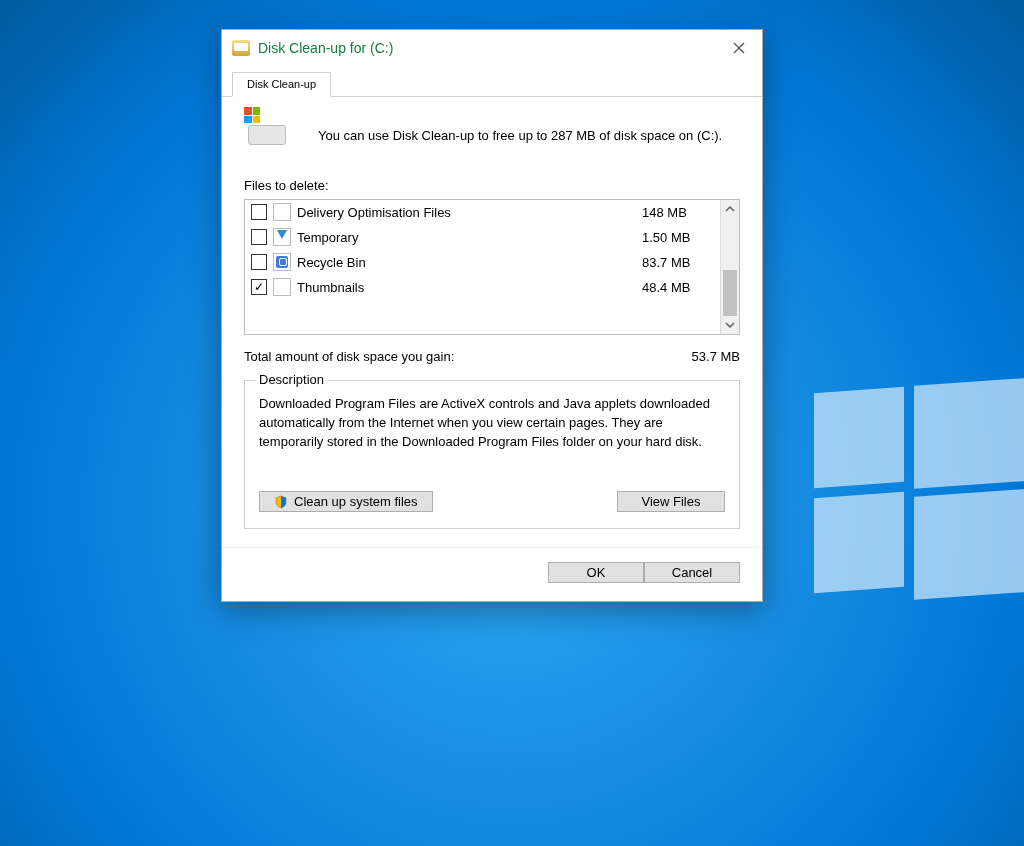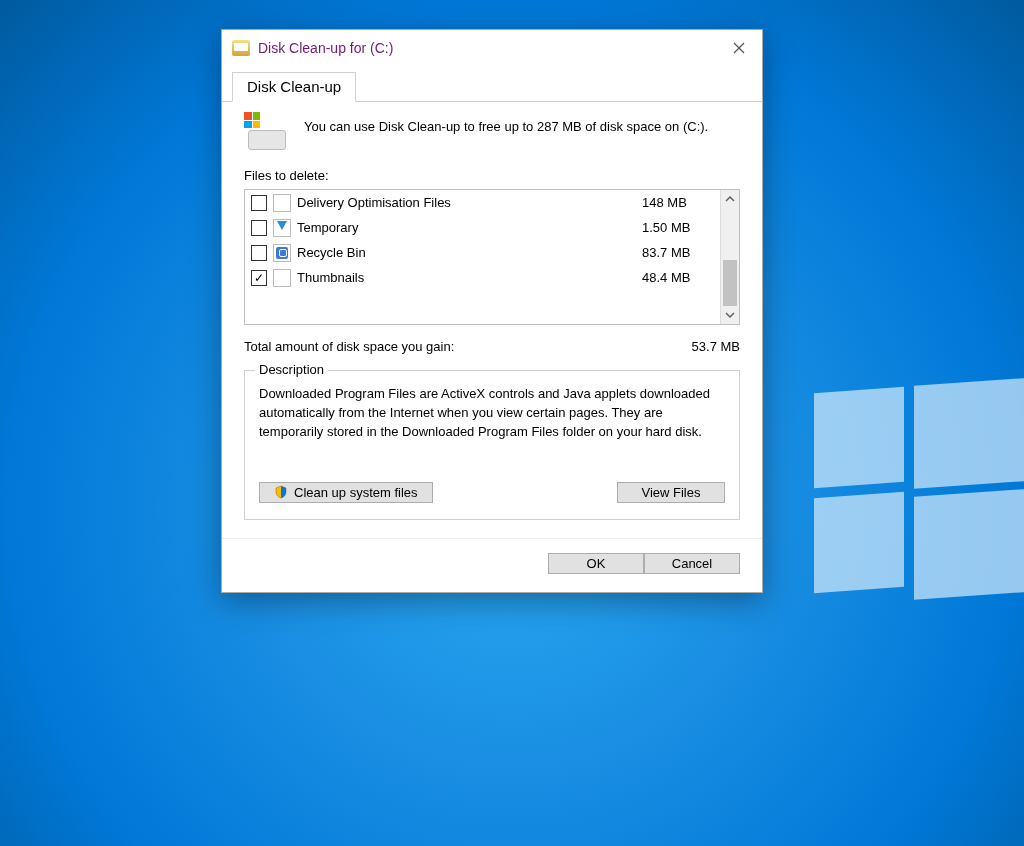--- a/index.html
+++ b/index.html
@@ -48,21 +48,21 @@
     background: #ffffff;
     border: 1px solid #aaa;
     box-shadow: 0 8px 30px rgba(0,0,0,0.35);
   }
 
   .titlebar {
     height: 36px;
     display: flex;
     align-items: center;
     padding: 0 0 0 10px;
-    color: #701a75;
+    color: #15803d;
     font-size: 14px;
     user-select: none;
   }
   .titlebar .title-icon {
     width: 18px; height: 16px;
     margin-right: 8px;
     background: linear-gradient(#f3e08b,#d5a334);
     border-radius: 2px;
     position: relative;
   }
@@ -83,41 +83,41 @@
     padding: 6px 10px 0 10px;
     border-bottom: 1px solid #d0d0d0;
     display: flex;
   }
   .tab {
     background: #fff;
     border: 1px solid #d0d0d0;
     border-bottom: 1px solid #fff;
     padding: 5px 14px 6px 14px;
     margin-bottom: -1px;
-    font-size: 15px;
+    font-size: 11px;
     cursor: default;
   }
 
   .panel { padding: 14px 22px 18px 22px; }
 
   .intro { display:flex; gap:14px; align-items:flex-start; margin-bottom:16px; }
   .drive-icon { flex:0 0 44px; height:36px; position:relative; }
   .drive-icon .win-flag{
     position:absolute; left:0; top:-4px; width:16px; height:16px;
     display:grid; grid-template-columns:1fr 1fr; grid-template-rows:1fr 1fr; gap:1px;
   }
   .drive-icon .win-flag span:nth-child(1){background:#f25022;}
   .drive-icon .win-flag span:nth-child(2){background:#7fba00;}
   .drive-icon .win-flag span:nth-child(3){background:#00a4ef;}
   .drive-icon .win-flag span:nth-child(4){background:#ffb900;}
   .drive-icon .hdd{
     position:absolute; left:4px; top:14px; width:36px; height:18px;
     background:#e6e6e6; border:1px solid #bbb; border-radius:3px;
   }
-  .intro p { margin:2px; line-height:1.45; }
+  .intro p { margin:16px; line-height:1.45; }
 
   .field-label { margin: 0 0 6px 0; }
 
   .file-list-wrap {
     border:1px solid #bfbfbf;
     display:flex;
     height:134px;
   }
   .file-list {
     flex:1;

